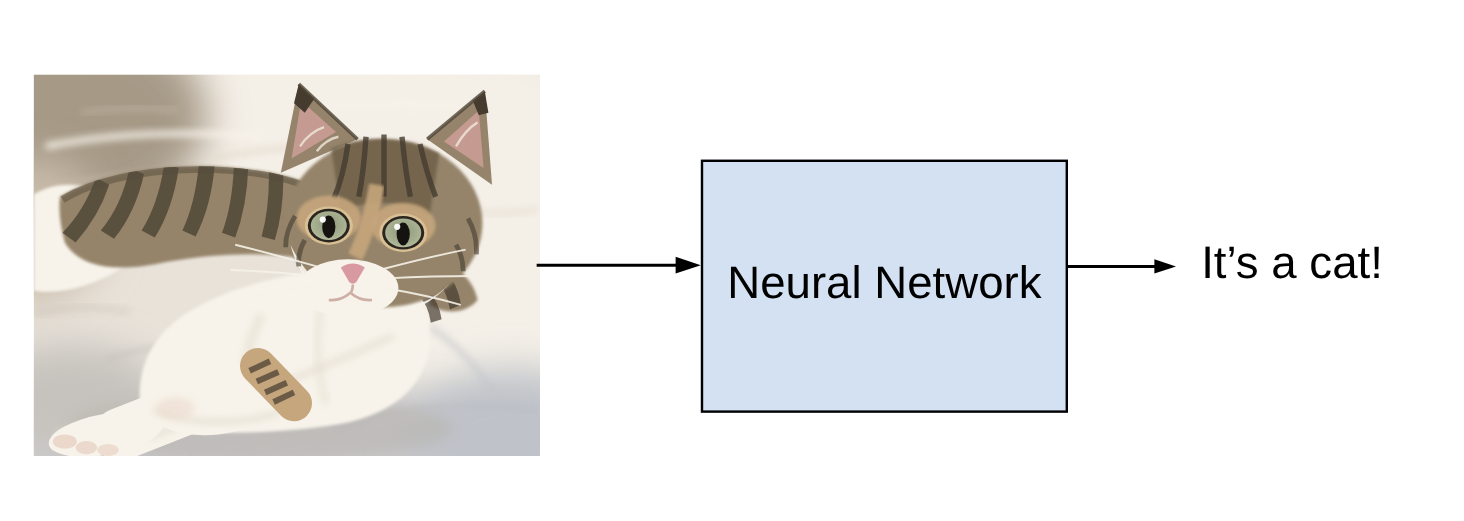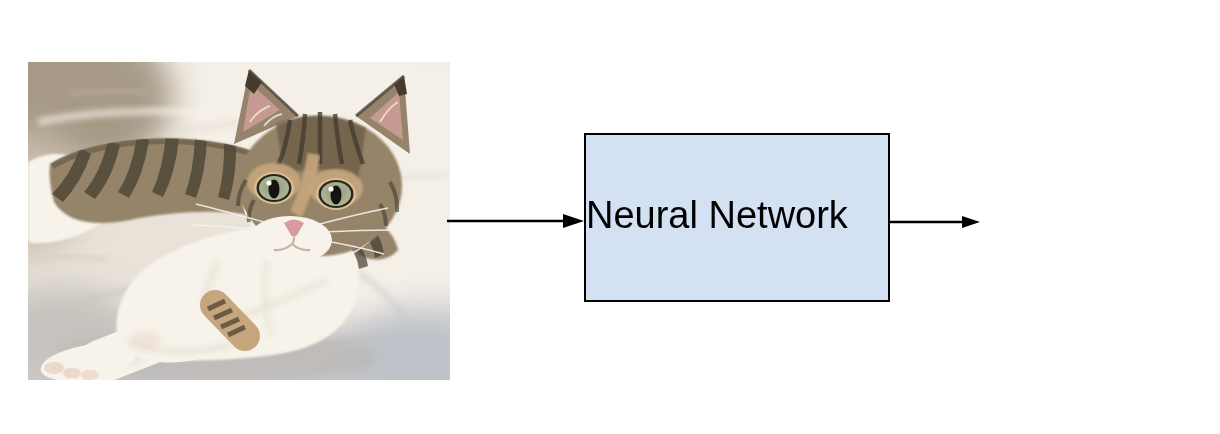--- a/index.html
+++ b/index.html
@@ -8,24 +8,24 @@
     background:var(--page-bg);
     font-family:"Liberation Sans","DejaVu Sans",sans-serif;
     color:var(--ink);
   }
   .photo{position:absolute;left:28px;top:62px;width:422px;height:318px;overflow:hidden;}
   .photo svg{display:block;}
   .arrow{position:absolute;}
   .arrow-1{left:447px;top:206px;}
   .arrow-2{left:890px;top:207px;}
   .nn-box{
-    position:absolute;left:584px;top:133px;width:306px;height:169px;
+    position:absolute;left:584px;top:133px;width:306px;height:211px;
     box-sizing:border-box;background:var(--box-fill);
     border:2.5px solid var(--box-border);
-    display:flex;align-items:center;
+    display:flex;align-items:center;justify-content:center;
   }
   .nn-label{font-size:38px;line-height:1;position:relative;top:-3px;white-space:nowrap;}
   .output-label{
     position:absolute;left:1001px;top:201px;
     font-size:38px;line-height:38px;white-space:nowrap;
   }
 </style>
 </head>
 <body>
 
@@ -183,14 +183,15 @@
 
   <div class="nn-box">
     <span class="nn-label">Neural Network</span>
   </div>
 
   <svg class="arrow arrow-2" width="94" height="30" viewBox="0 0 94 30">
     <line x1="0" y1="15" x2="74" y2="15" stroke="var(--arrow)" stroke-width="2.5"></line>
     <polygon points="72,9 90,15 72,21" fill="var(--arrow)"></polygon>
   </svg>
 
+  <div class="output-label">It’s a cat!</div>
 
 </div>
 
 </body></html>

